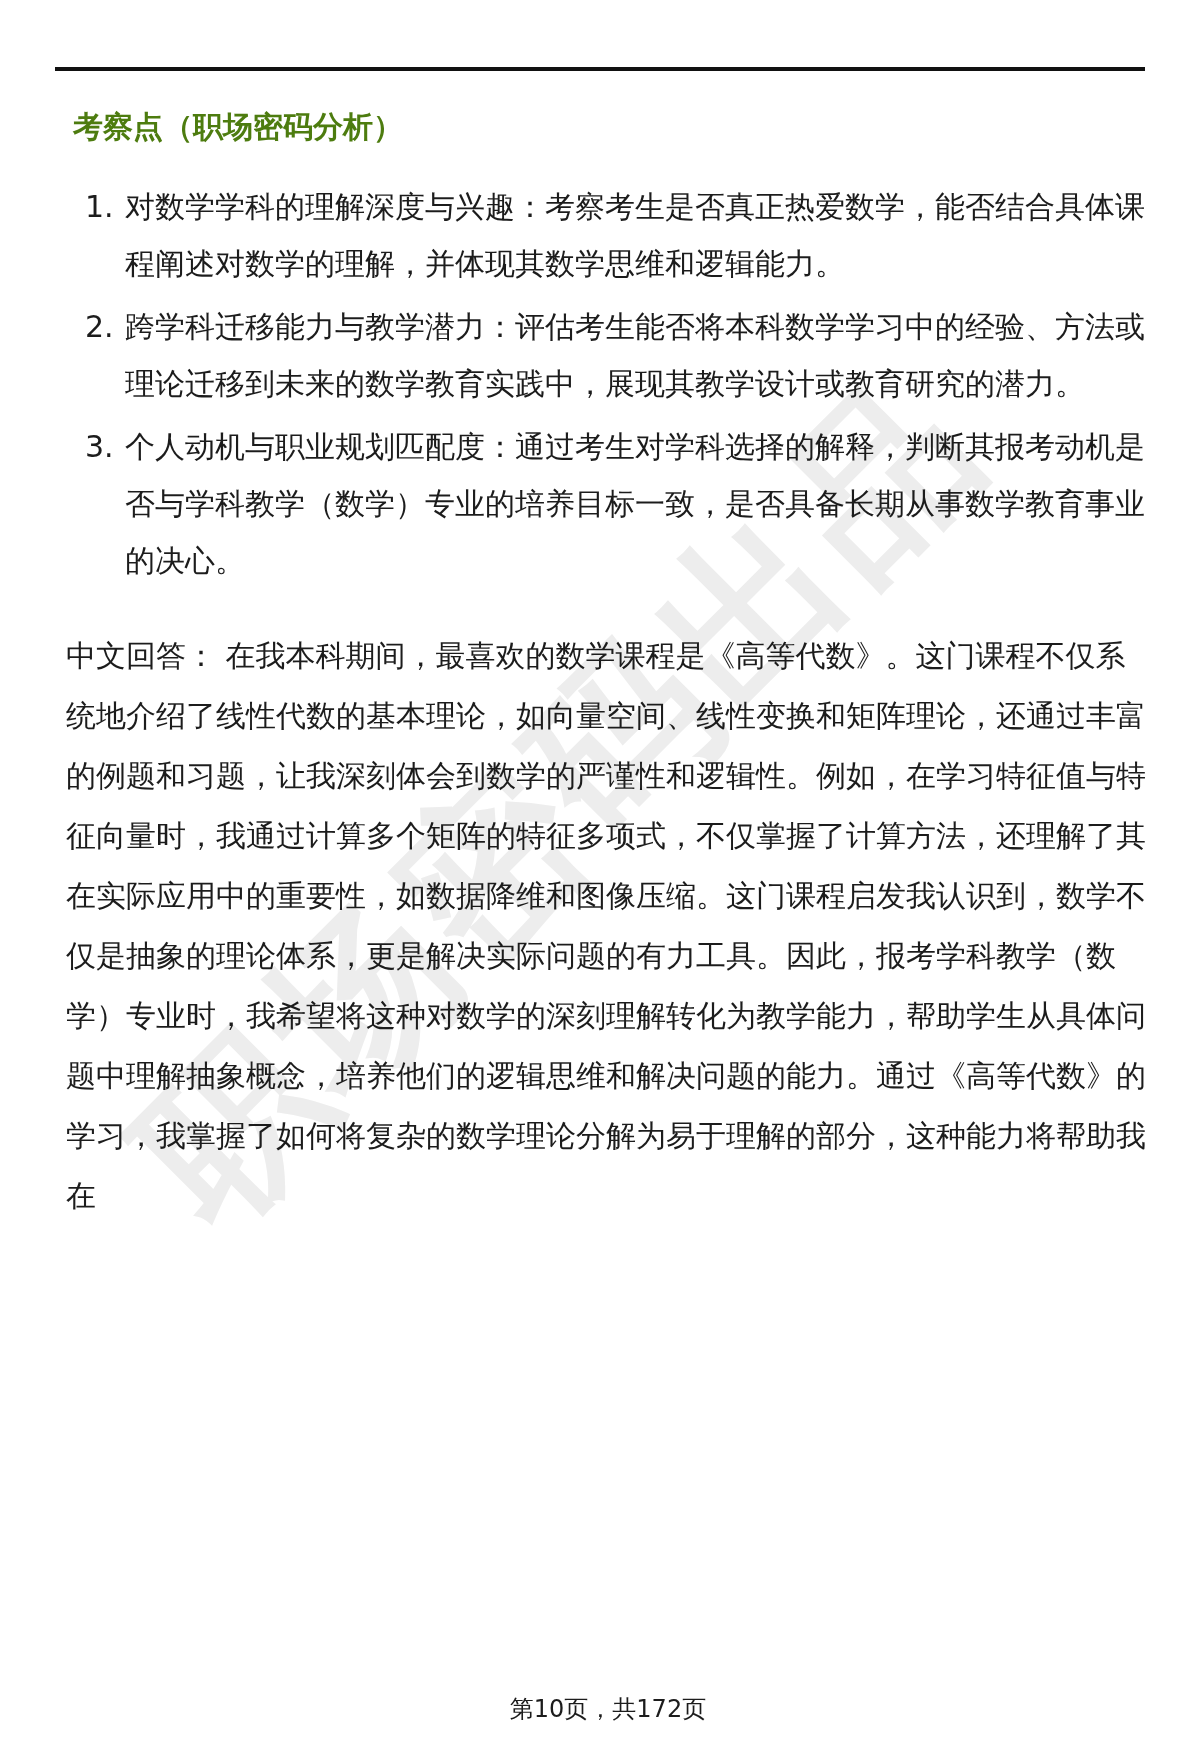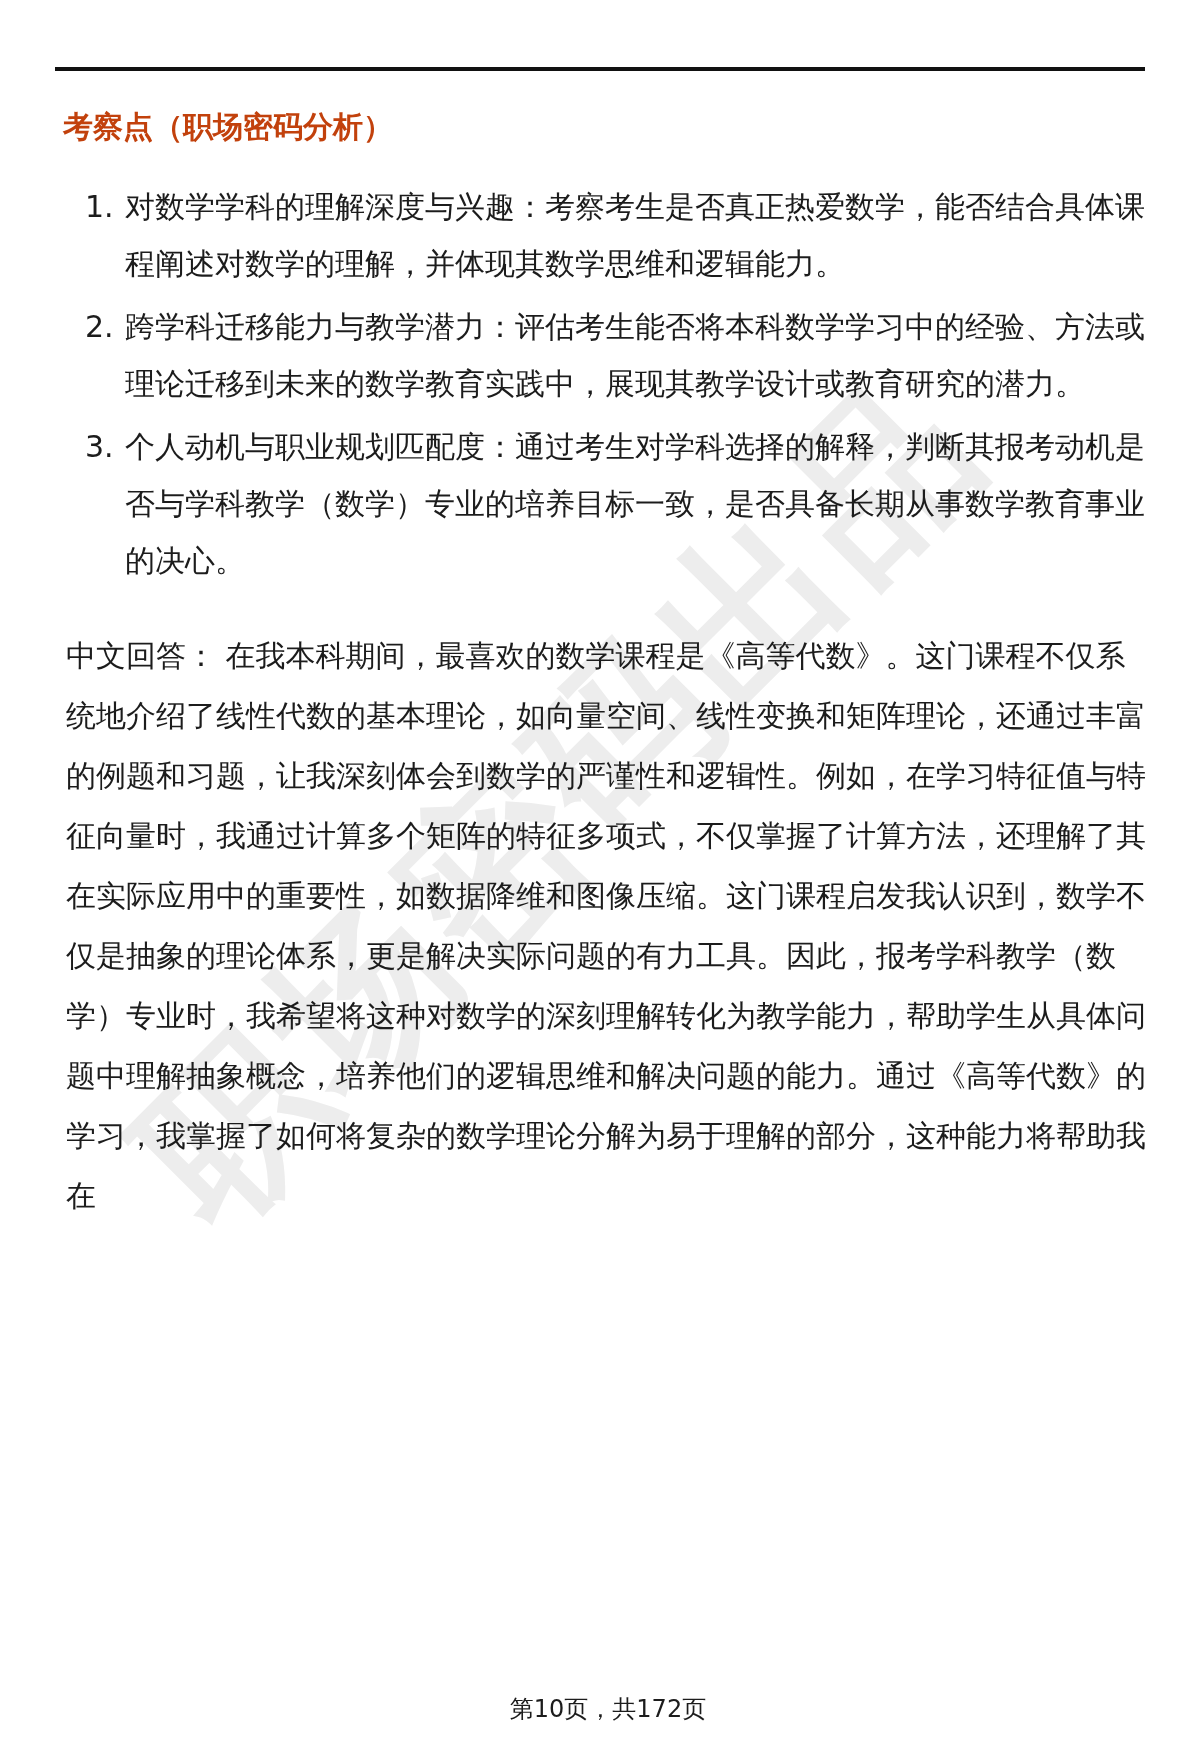--- a/index.html
+++ b/index.html
@@ -52,25 +52,25 @@
 
   .question-heading {
     margin: 20px 0 0 0;
     font-size: 30px;
     line-height: 43px;
     font-weight: 700;
     color: #e02018;
   }
 
   .analysis-heading {
-    margin: 34px 0 0 0;
+    margin: 34px 0 0 10px;
     font-size: 30px;
     line-height: 43px;
     font-weight: 700;
-    color: #c2410c;
+    color: #4d7c0f;
   }
 
   .analysis-list {
     margin: 30px 0 0 0;
     padding: 0;
     list-style: none;
     font-size: 30px;
     line-height: 57px;
   }
   .analysis-list li {

